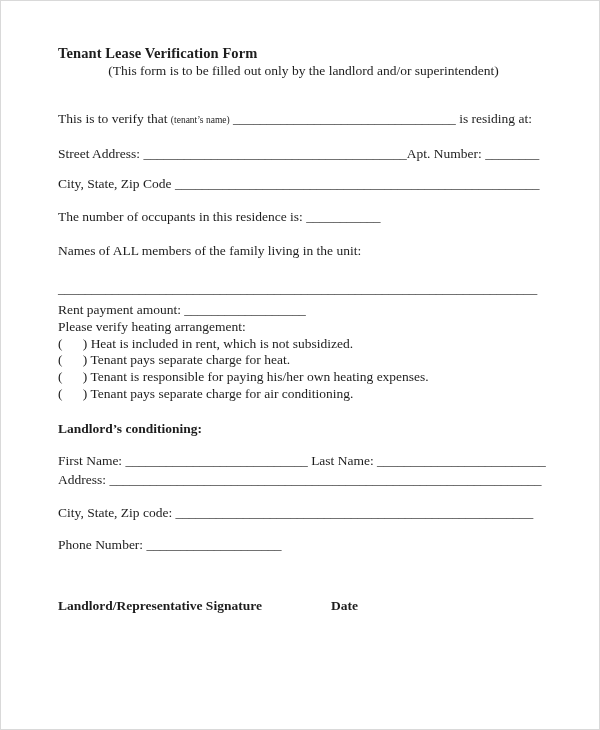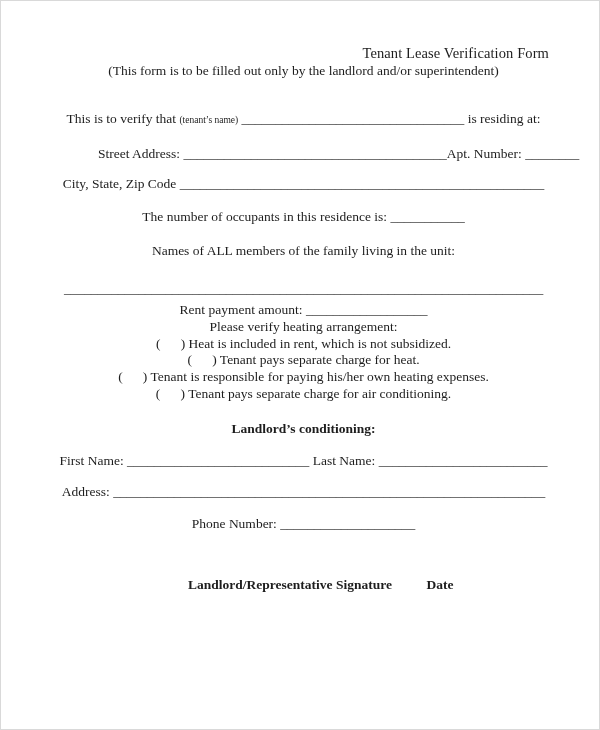--- a/index.html
+++ b/index.html
@@ -13,46 +13,46 @@
     border: 1px solid #d9d9d9;
     padding: 44px 50px 0 57px;
     font-family: "Liberation Serif", "DejaVu Serif", serif;
     font-size: 13.5px;
     line-height: 17px;
     color: #1d1d1d;
     overflow: hidden;
   }
 
   .title {
-    text-align: right;
-    font-weight: normal;
+    text-align: left;
+    font-weight: bold;
     font-size: 14.5px;
     letter-spacing: 0.1px;
   }
   .subtitle { text-align: center; }
 
-  .line { white-space: nowrap; text-align: center; }
+  .line { white-space: nowrap; }
   .hint { font-size: 9.5px; }
   .blank { color: #1d1d1d; }
   .bold { font-weight: bold; }
 
   .l-verify       { margin-top: 31px; }
-  .l-street       { margin-top: 16px; margin-left: 40px; }
+  .l-street       { margin-top: 16px; }
   .l-city         { margin-top: 13px; }
   .l-occupants    { margin-top: 16px; }
   .l-family       { margin-top: 17px; }
   .l-family-blank { margin-top: 21px; }
 
   .tight { margin-top: 5px; }
   .tight .line { line-height: 16.75px; }
   .cb { white-space: pre; }
 
   .l-landlord-heading { margin-top: 17px; font-weight: bold; }
   .l-names   { margin-top: 15px; }
-  .l-address { margin-top: 14px; }
+  .l-address { margin-top: 2px; }
   .l-cityzip { margin-top: 16px; }
   .l-phone   { margin-top: 15px; }
 
   .sig-blanks { margin-top: 51px; line-height: 14px; }
   .sig-gap { display: inline-block; width: 23px; }
   .sig-labels { line-height: 17px; margin-top: 44px; }
   .sig-label-1 { display: inline-block; width: 273px; }
 </style>
 </head>
 <body>
@@ -126,20 +126,24 @@
     <span class="blank">___________________________</span>
     <span>Last Name:</span>
     <span class="blank">_________________________</span>
   </div>
 
   <div class="line l-address">
     <span>Address:</span>
     <span class="blank">________________________________________________________________</span>
   </div>
 
+  <div class="line l-cityzip">
+    <span>City, State, Zip code:</span>
+    <span class="blank">_____________________________________________________</span>
+  </div>
 
   <div class="line l-phone">
     <span>Phone Number:</span>
     <span class="blank">____________________</span>
   </div>
 
 
   <div class="line sig-labels">
     <span class="bold sig-label-1">Landlord/Representative Signature</span><span class="bold">Date</span>
   </div>

